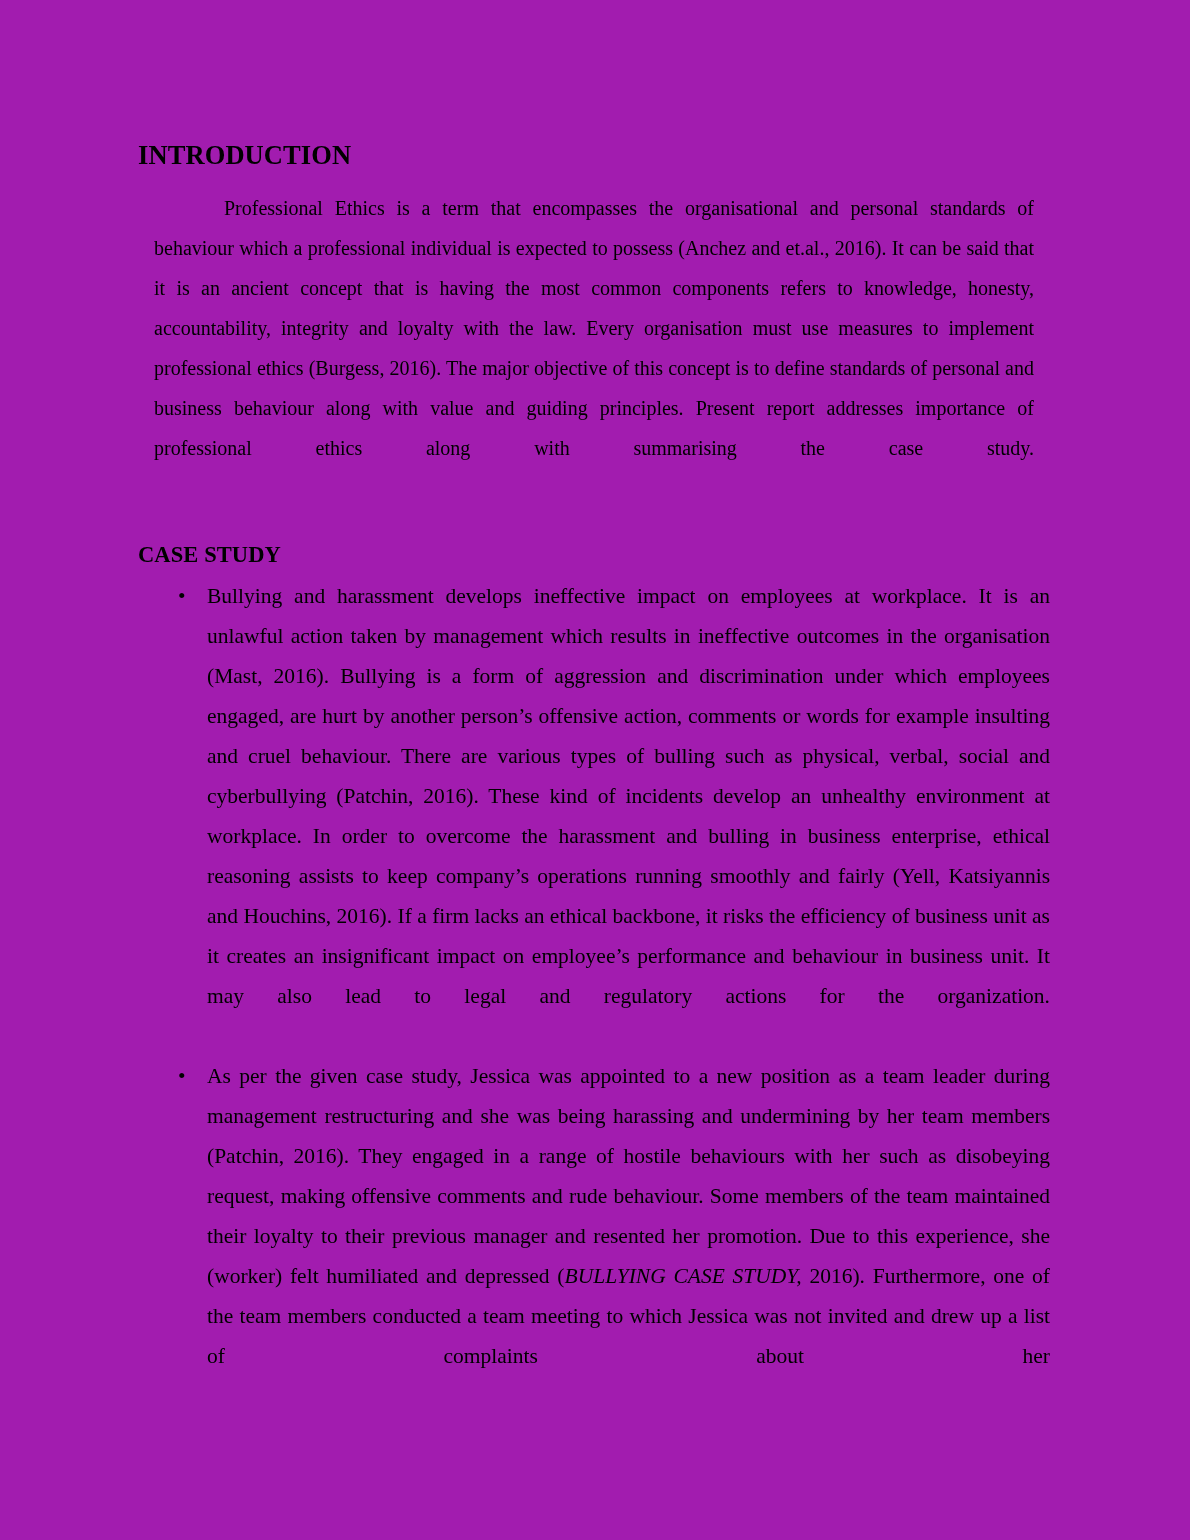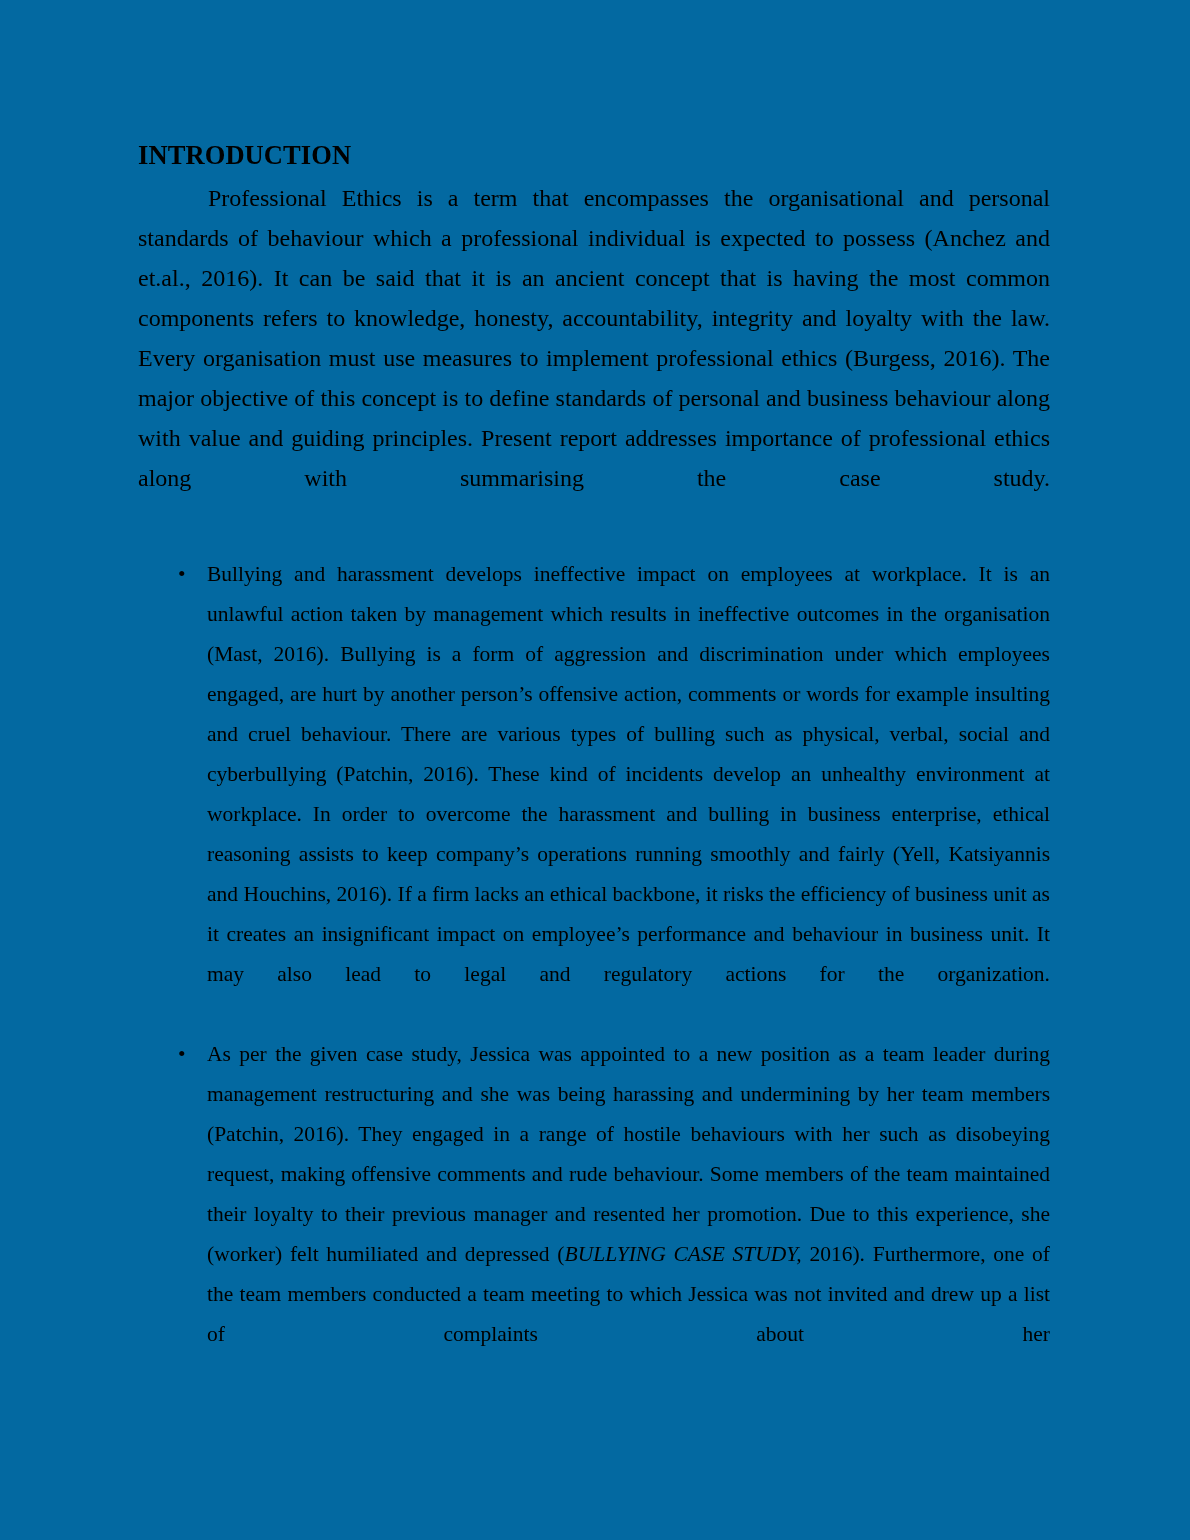--- a/index.html
+++ b/index.html
@@ -11,21 +11,21 @@
     width: 1190px;
     height: 1540px;
     font-family: "Liberation Serif", "DejaVu Serif", serif;
     color: #000000;
     -webkit-font-smoothing: antialiased;
   }
   .page {
     position: relative;
     width: 1190px;
     height: 1540px;
-    background: #0369a1;
+    background: #a21caf;
     box-sizing: border-box;
     padding: 138px 140px 0 138px;
   }
   .doc-body {
     width: 912px;
   }
 
   
   .h-main {
     font-size: 26.5px;
@@ -39,25 +39,25 @@
     font-size: 22.5px;
     font-weight: bold;
     line-height: 30px;
     margin: 0 0 6px 0;
     letter-spacing: 0.1px;
     text-align: left;
   }
 
   
   .para {
-    font-size: 24px;
+    font-size: 20px;
     line-height: 40px;
     text-align: justify;
     text-justify: inter-word;
-    margin: 0;
+    margin: 16px;
     text-indent: 70px;
     hyphens: none;
   }
 
   .spacer-intro { height: 16px; }
 
   
   .bullets {
     list-style: none;
     margin: 0;
@@ -99,20 +99,21 @@
 
 <div class="page">
   <div class="doc-body">
 
     <h1 class="h-main">INTRODUCTION</h1>
 
     <p class="para">Professional Ethics is a term that encompasses the organisational and personal standards of behaviour which a professional individual is expected to possess (Anchez and et.al., 2016). It can be said that it is an ancient concept that is having the  most common components refers to knowledge, honesty, accountability, integrity and loyalty with the law. Every organisation must use measures to implement professional ethics (Burgess, 2016). The major objective of this concept is to define standards of personal and business behaviour along with value and guiding principles. Present report addresses importance of professional ethics along with summarising the case study.</p>
 
     <div class="spacer-intro"></div>
 
+    <h2 class="h-sub">CASE STUDY</h2>
 
     <ul class="bullets">
 
       <li class="bullet-item">
         <span class="bullet-dot">•</span>
         <span class="bullet-text">Bullying and harassment develops ineffective impact on employees at workplace. It is an unlawful action taken by management which results in ineffective outcomes in the organisation (Mast, 2016). Bullying is a form of aggression and discrimination under which employees engaged, are hurt by another person’s offensive action, comments or words for example insulting and cruel behaviour. There are various types of bulling such as physical, verbal, social and cyberbullying (Patchin, 2016). These kind of incidents develop an unhealthy environment at workplace. In order to overcome the harassment and bulling in business enterprise, ethical reasoning assists to keep company’s operations running smoothly and fairly (Yell, Katsiyannis and Houchins, 2016). If a firm lacks an ethical backbone, it risks the efficiency of business unit as it creates an insignificant impact on employee’s performance and behaviour in business unit. It may also lead to legal and regulatory actions for the organization.</span>
       </li>
 
       <li class="bullet-item">
         <span class="bullet-dot">•</span>

